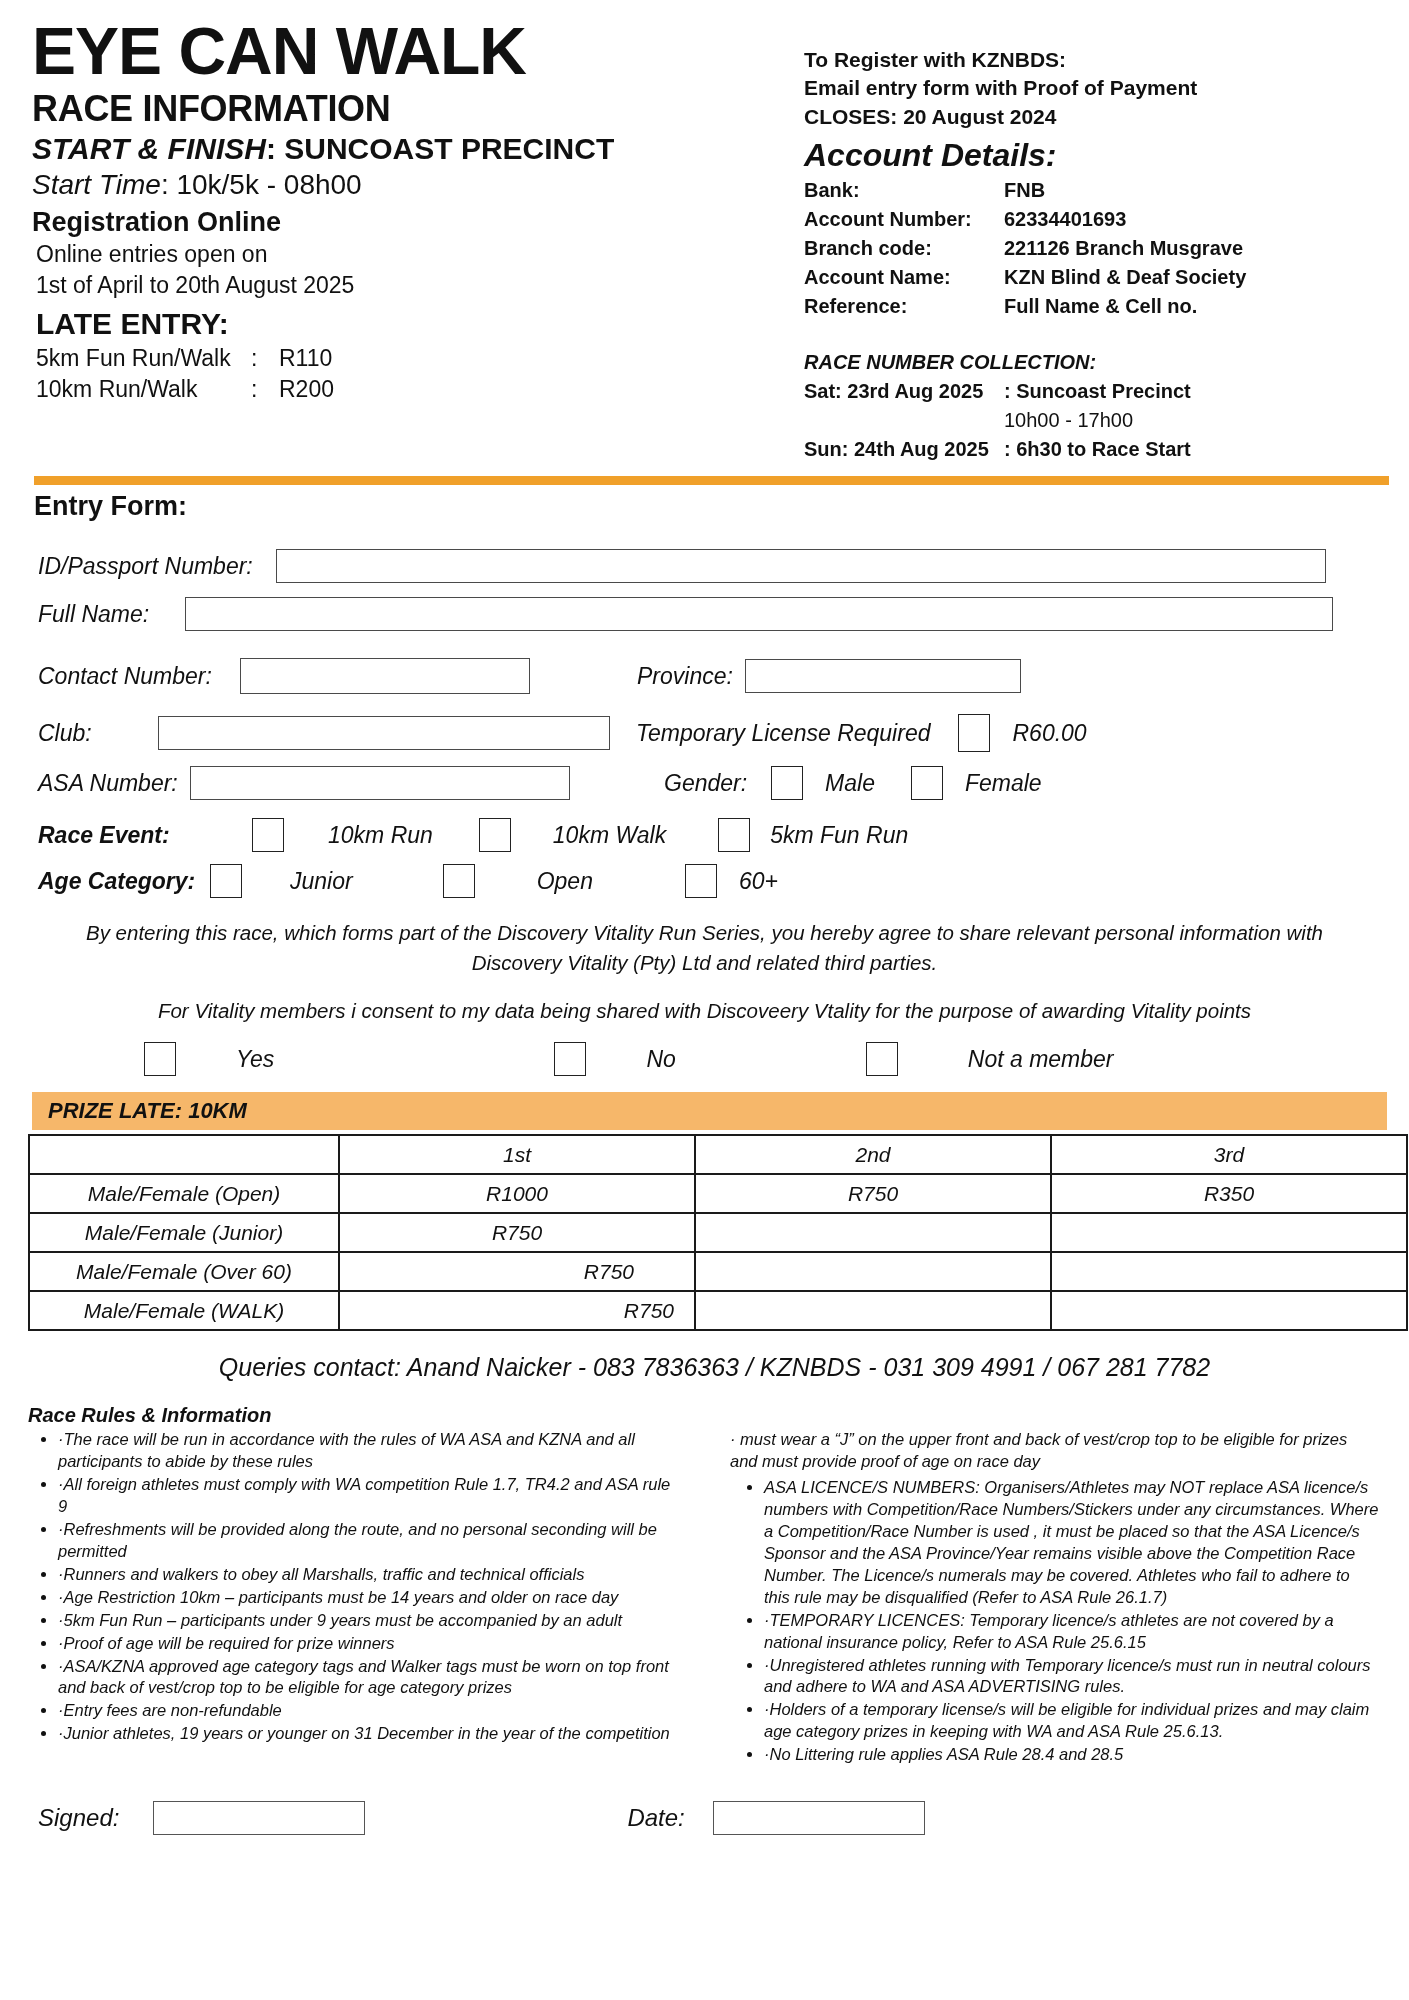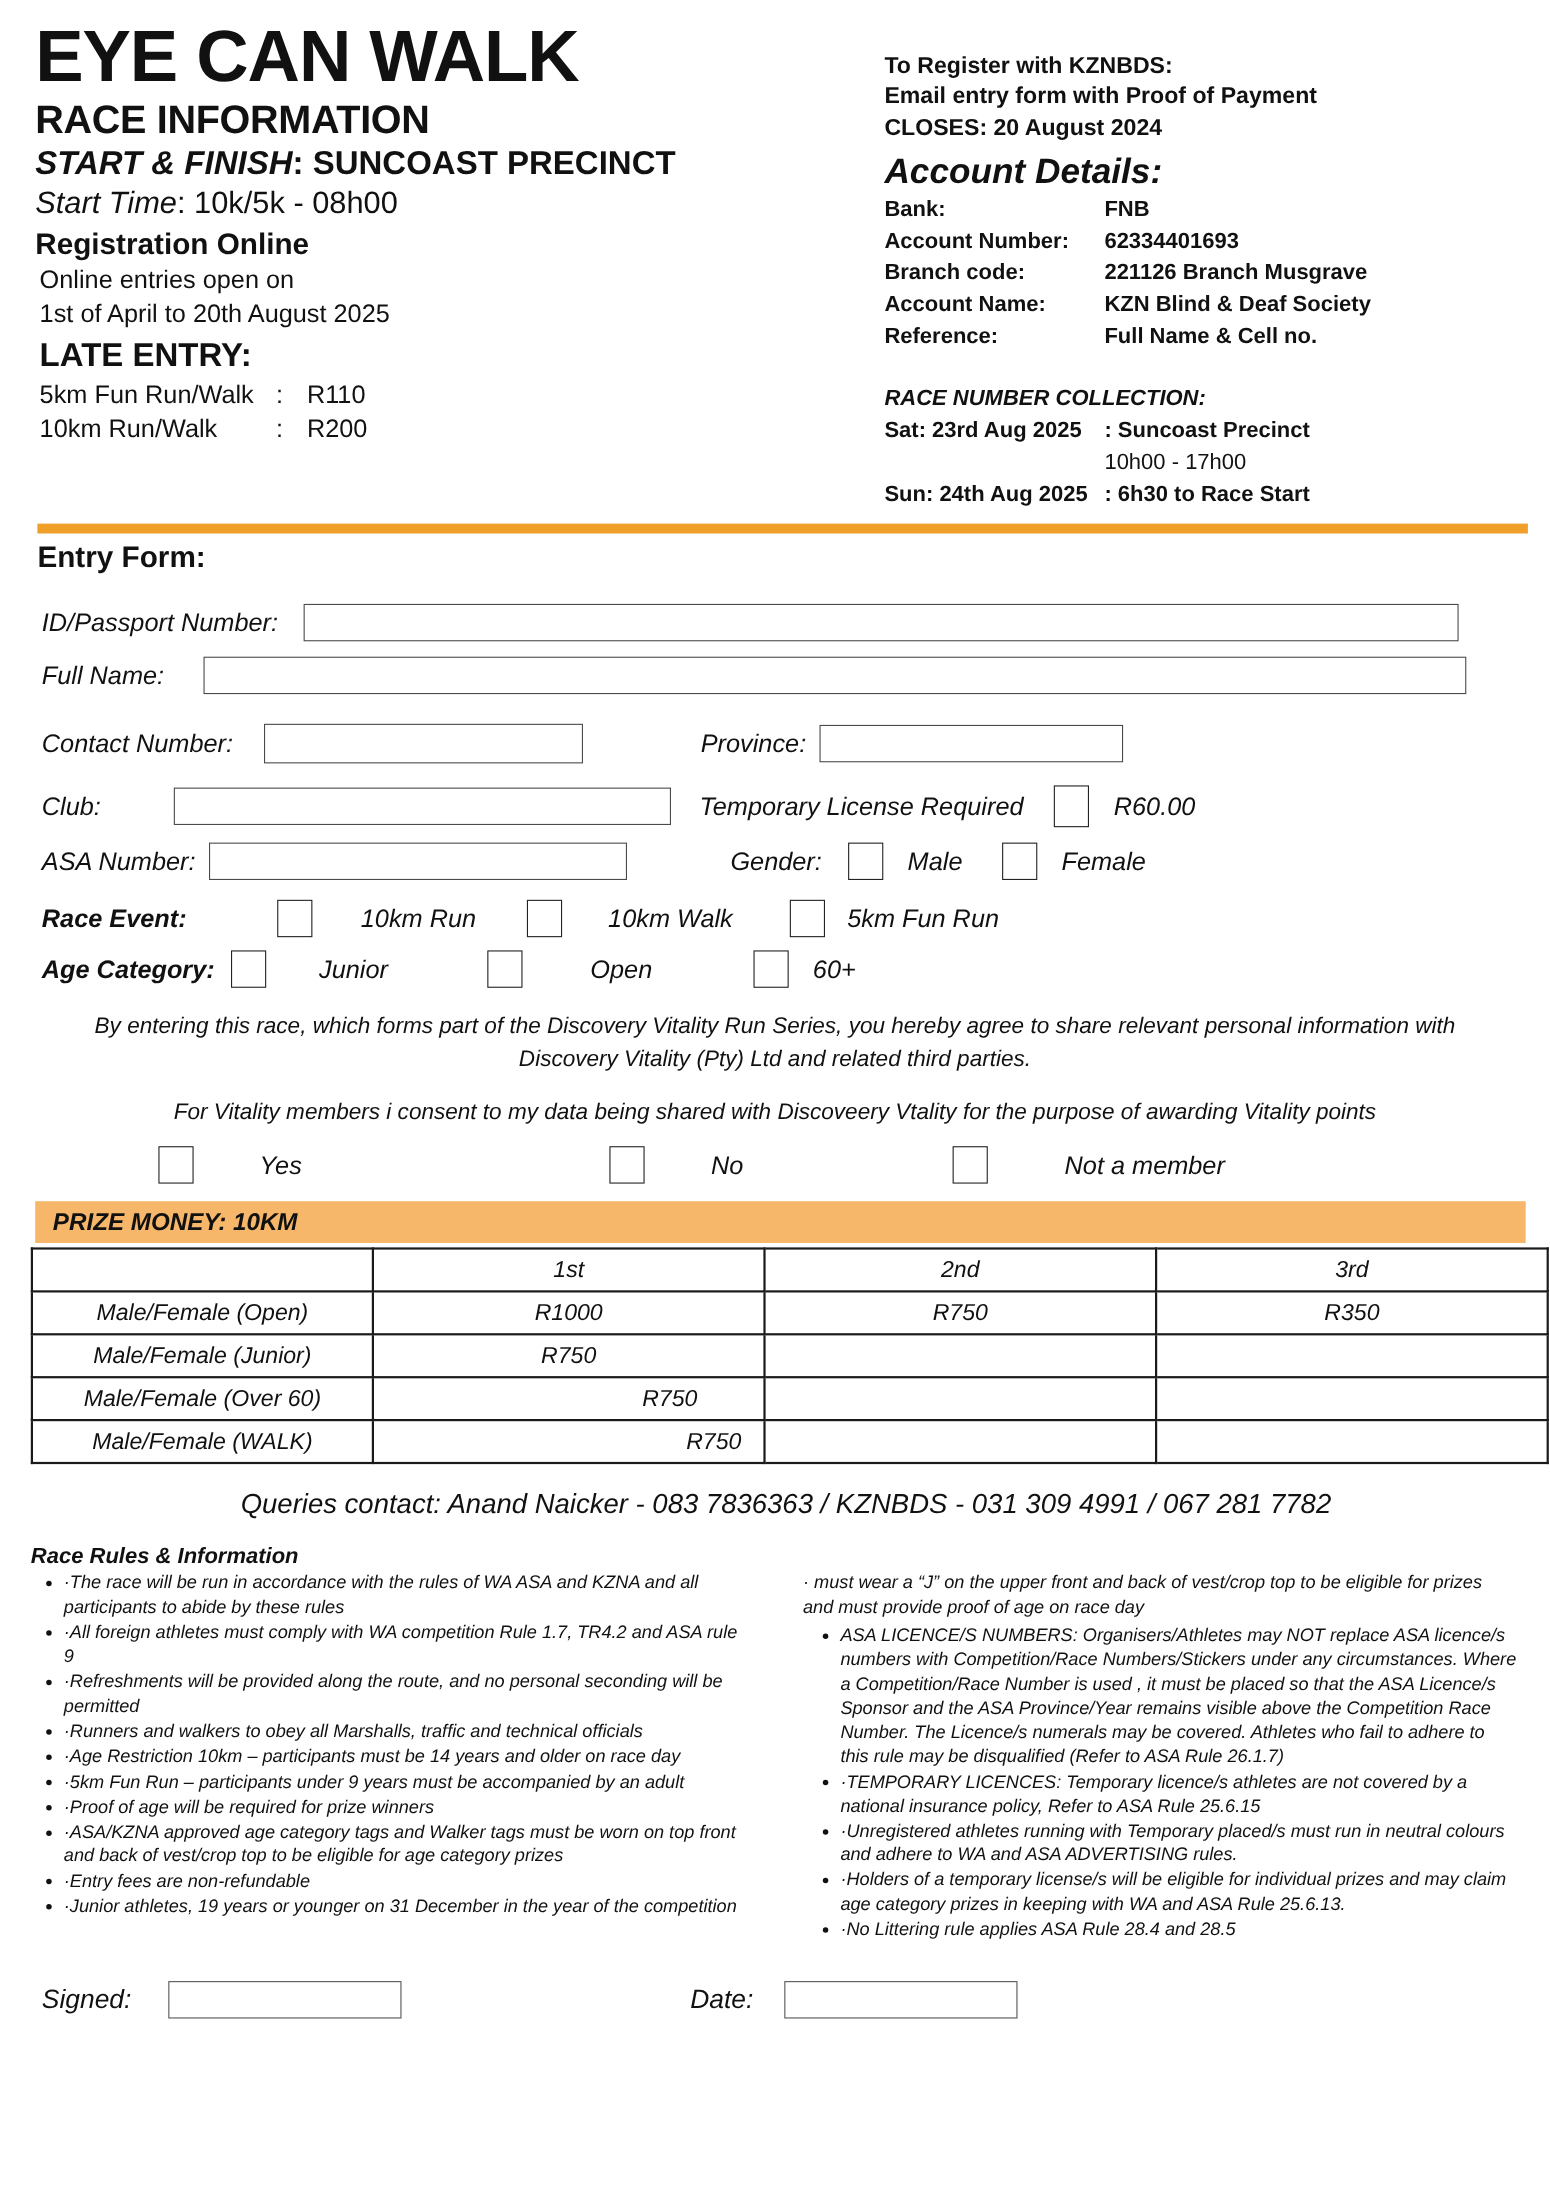--- a/index.html
+++ b/index.html
@@ -264,21 +264,21 @@
   <div class="consent-opts">
     <span class="chk"></span>
     <span class="opt-label" style="margin-left:60px">Yes</span>
     <span class="chk" style="margin-left:280px"></span>
     <span class="opt-label" style="margin-left:60px">No</span>
     <span class="chk" style="margin-left:190px"></span>
     <span class="opt-label" style="margin-left:70px">Not a member</span>
   </div>
 
   <div class="prize-banner">
-    <span>PRIZE MONEY: 10KM</span>
+    <span>PRIZE LATE: 10KM</span>
   </div>
 
   <table class="prize">
     <tbody>
         <tr>
       <td class="cat"></td>
       <td>1st</td>
       <td>2nd</td>
       <td>3rd</td>
     </tr>
@@ -326,21 +326,21 @@
         <li>·ASA/KZNA approved age category tags and Walker tags must be worn on top front and back of vest/crop top to be eligible for age category prizes</li>
         <li>·Entry fees are non-refundable</li>
         <li>·Junior athletes, 19 years or younger on 31 December in the year of the competition</li>
       </ul>
     </div>
     <div class="rules-col right">
       <div class="orphan-line">· must wear a “J” on the upper front and back of vest/crop top to be eligible for prizes and must provide proof of age on race day</div>
       <ul>
         <li>ASA LICENCE/S NUMBERS: Organisers/Athletes may NOT replace ASA licence/s numbers with Competition/Race Numbers/Stickers under any circumstances. Where a Competition/Race Number is used , it must be placed so that the ASA Licence/s Sponsor and the ASA Province/Year remains visible above the Competition Race Number. The Licence/s numerals may be covered. Athletes who fail to adhere to this rule may be disqualified (Refer to ASA Rule 26.1.7)</li>
         <li>·TEMPORARY LICENCES: Temporary licence/s athletes are not covered by a national insurance policy, Refer to ASA Rule 25.6.15</li>
-        <li>·Unregistered athletes running with Temporary placed/s must run in neutral colours and adhere to WA and ASA ADVERTISING rules.</li>
+        <li>·Unregistered athletes running with Temporary licence/s must run in neutral colours and adhere to WA and ASA ADVERTISING rules.</li>
         <li>·Holders of a temporary license/s will be eligible for individual prizes and may claim age category prizes in keeping with WA and ASA Rule 25.6.13.</li>
         <li>·No Littering rule applies ASA Rule 28.4 and 28.5</li>
       </ul>
     </div>
   </div>
 
   <div class="sign-row">
     <span class="sign-label">Signed:</span>
     <div class="sign-box" style="width:212px;margin-left:34px"></div>
     <span class="sign-label" style="margin-left:262px">Date:</span>

